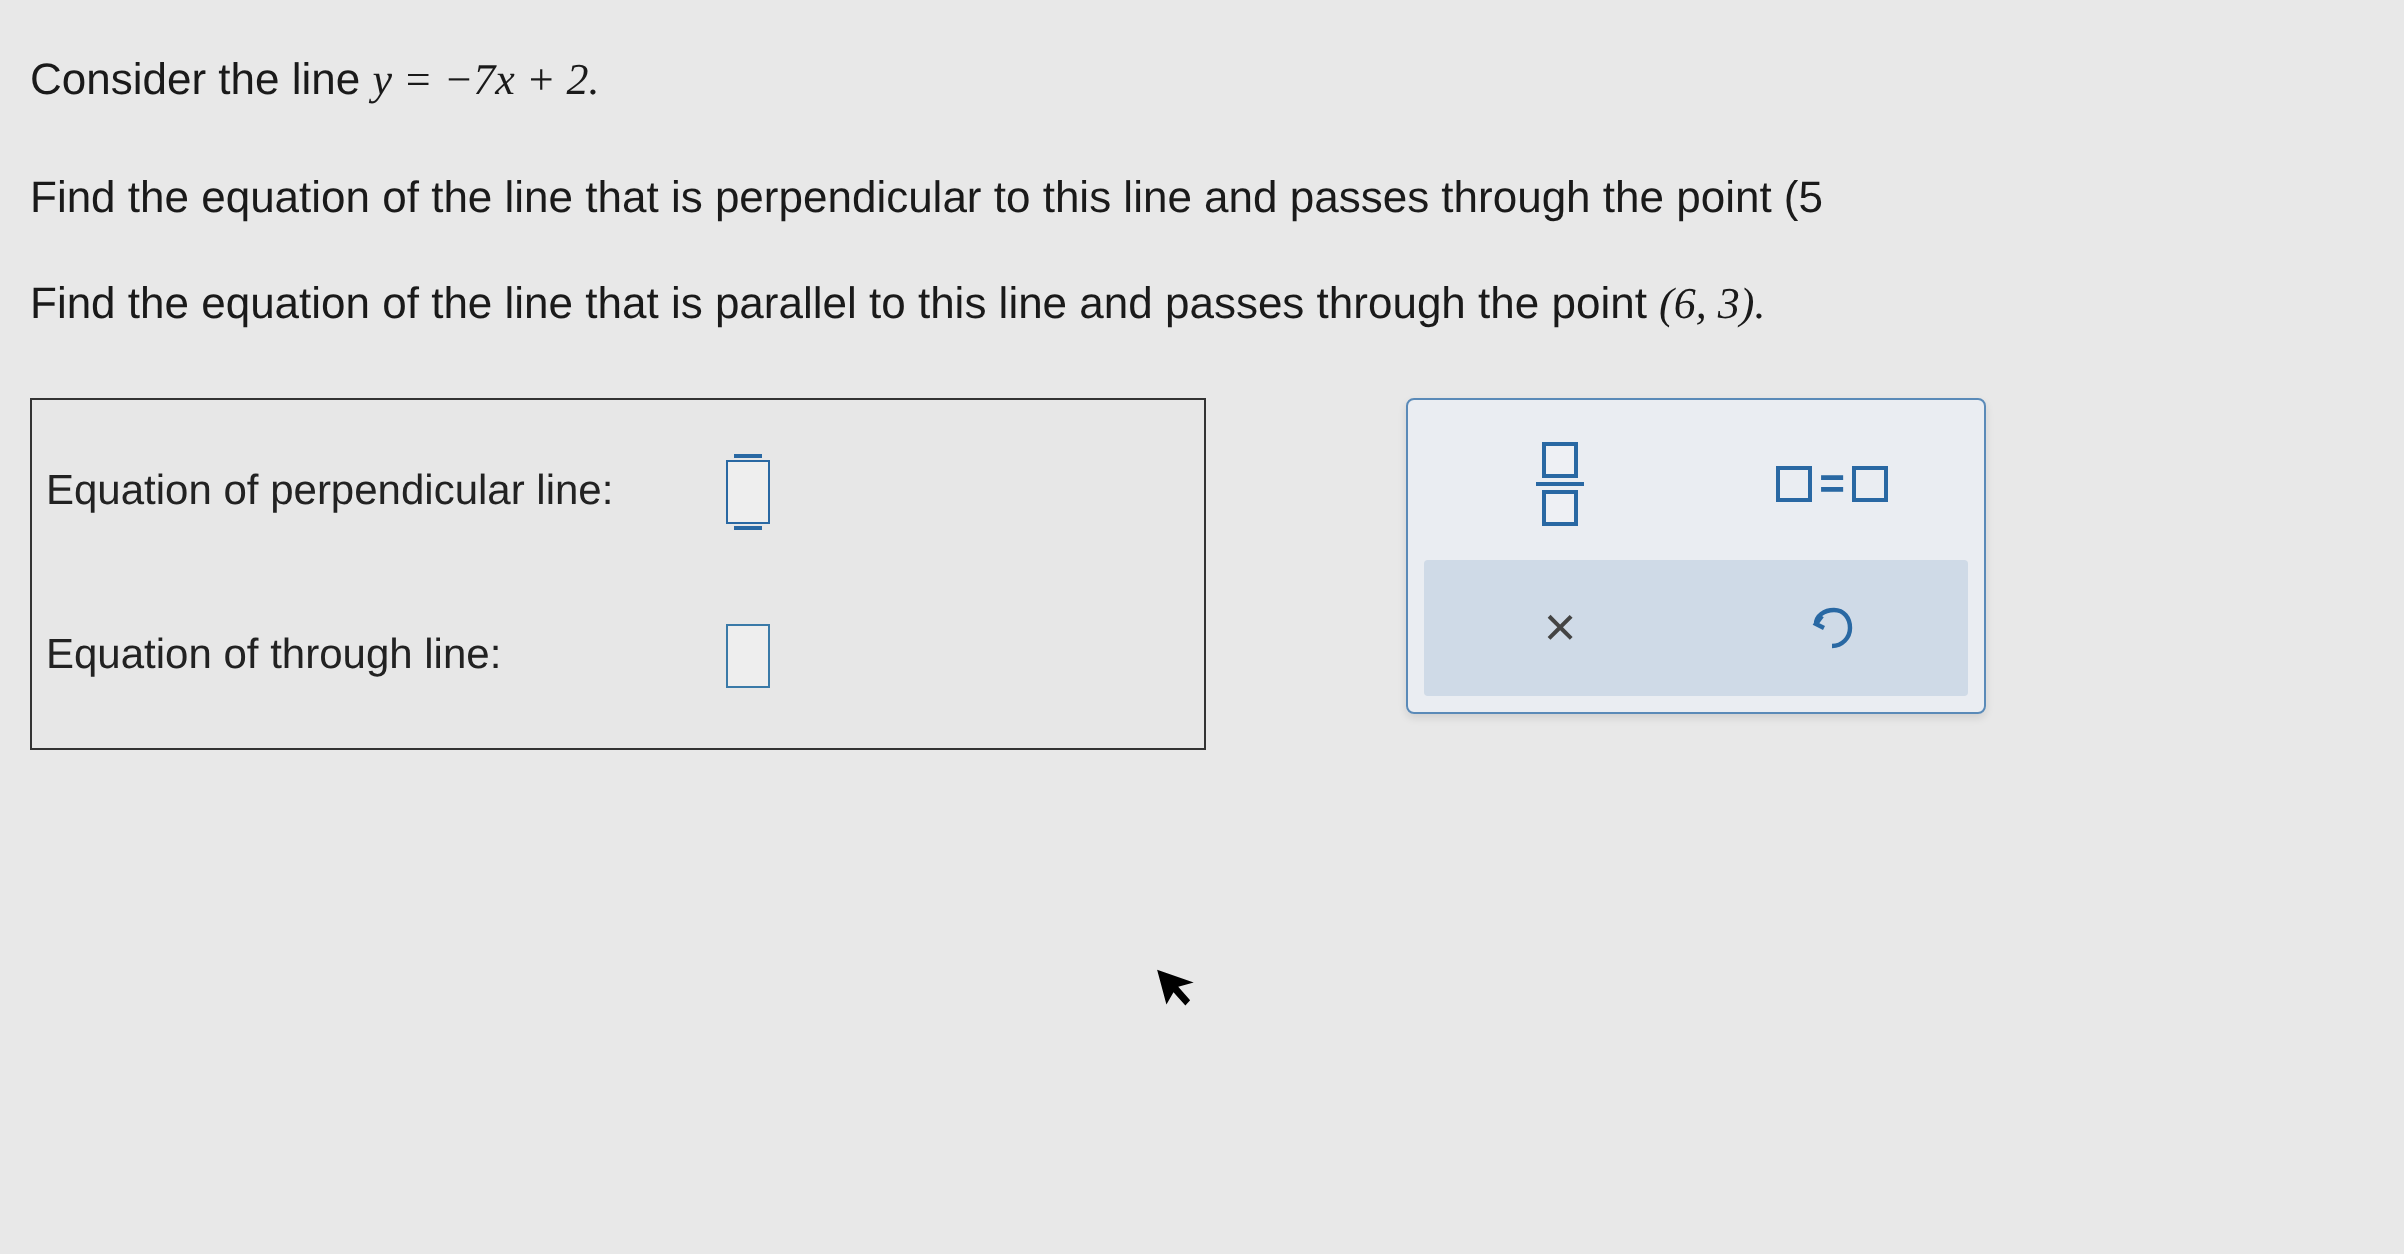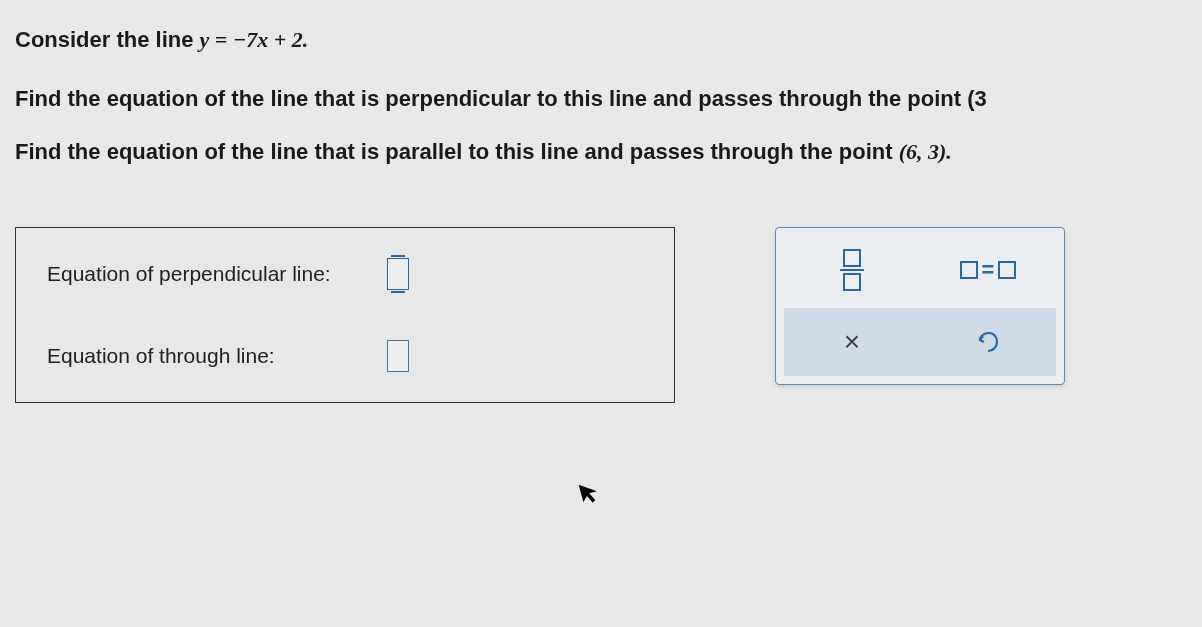--- a/index.html
+++ b/index.html
@@ -14,44 +14,43 @@
       height: 627px;
       padding: 25px 0 0 15px;
       color: #222;
       overflow: hidden;
       position: relative;
     }
     .problem-text {
       font-size: 22px;
       line-height: 1.4;
       color: #1a1a1a;
-      font-weight: bold;
     }
     .line1 {
       margin-bottom: 28px;
     }
     .line2 {
       margin-bottom: 22px;
     }
     .line3 {
-      margin-bottom: 60px;
+      margin-bottom: 32px;
     }
     .math-italic {
       font-style: italic;
       font-family: 'Times New Roman', serif;
     }
     .answer-area {
       display: flex;
       gap: 100px;
       align-items: flex-start;
     }
     .answer-box {
       border: 1.5px solid #333;
-      width: 660px;
-      padding: 30px 31px;
+      width: 588px;
+      padding: 30px 7px;
       background: rgba(230,230,230,0.3);
     }
     .answer-row {
       display: flex;
       align-items: center;
       font-size: 21px;
       color: #222;
     }
     .answer-row:first-child {
       margin-bottom: 50px;
@@ -160,21 +159,21 @@
       transform: rotate(-15deg);
     }
   </style>
 </head>
 <body>
 
 <div class="problem-text line1">
   <span>Consider the line </span><span class="math-italic">y = −7x + 2.</span>
 </div>
 
-<div class="problem-text line2">Find the equation of the line that is perpendicular to this line and passes through the point (3</div>
+<div class="problem-text line2">Find the equation of the line that is perpendicular to this line and passes through the point (5</div>
 
 <div class="problem-text line3">
   <span>Find the equation of the line that is parallel to this line and passes through the point </span><span class="math-italic">(6,  3).</span>
 </div>
 
 <div class="answer-area">
   <div class="answer-box">
     <div class="answer-row">
       <span class="answer-label">Equation of perpendicular line:</span>
       <span class="input-box active"></span>

